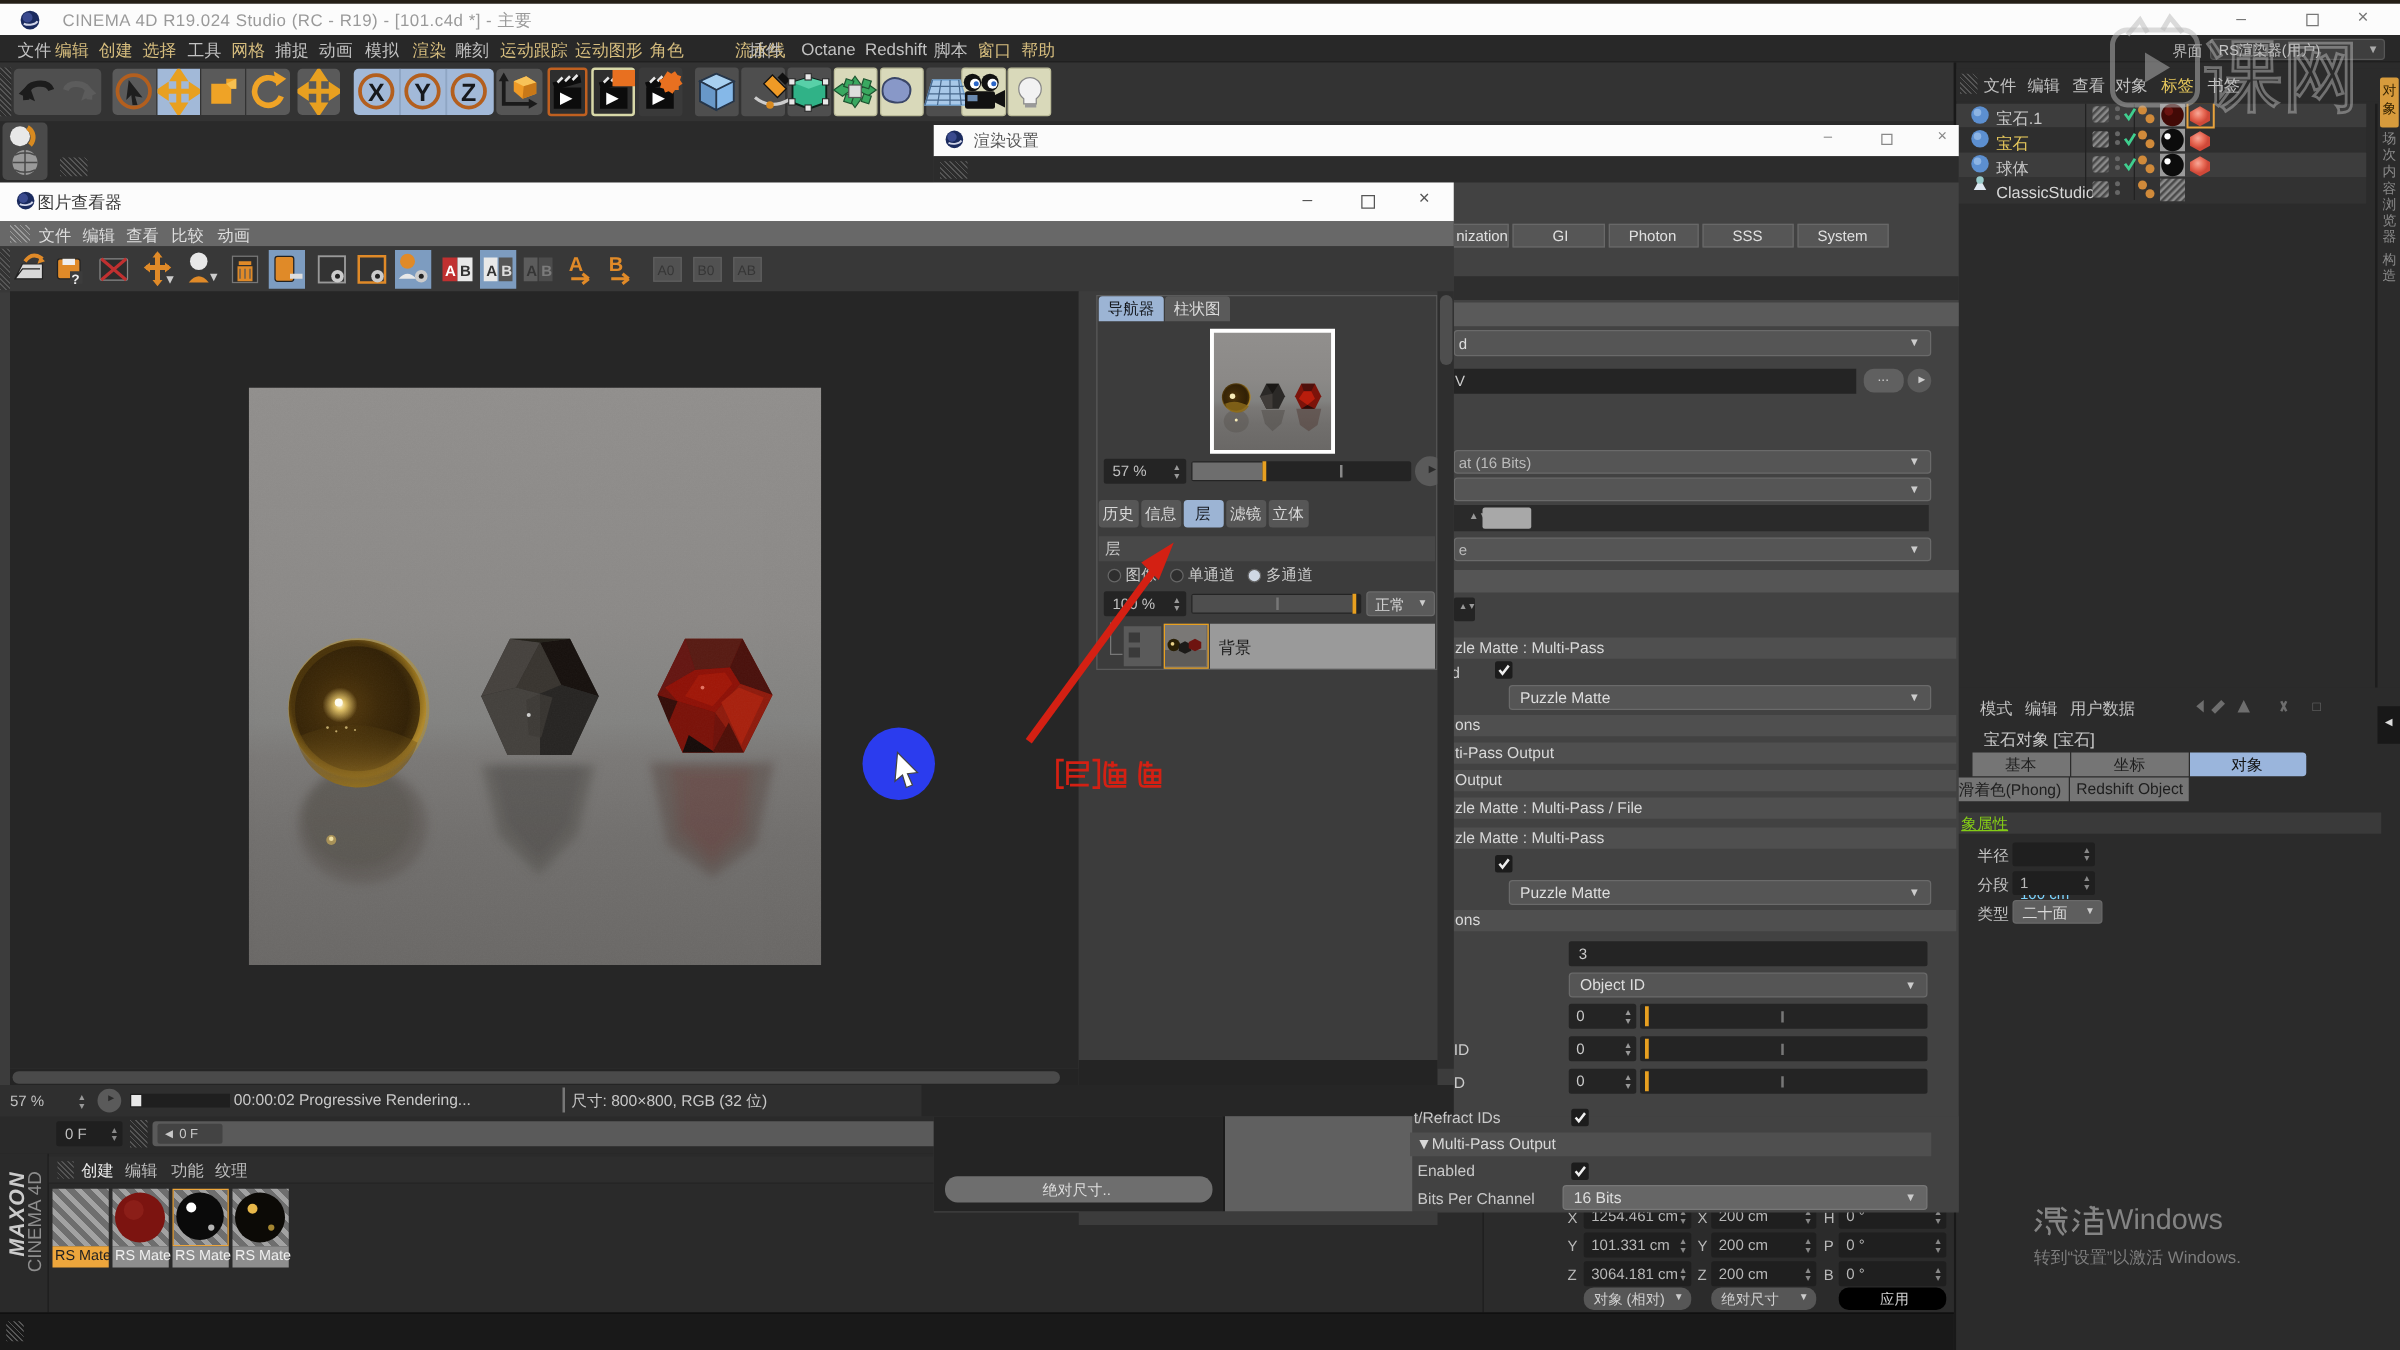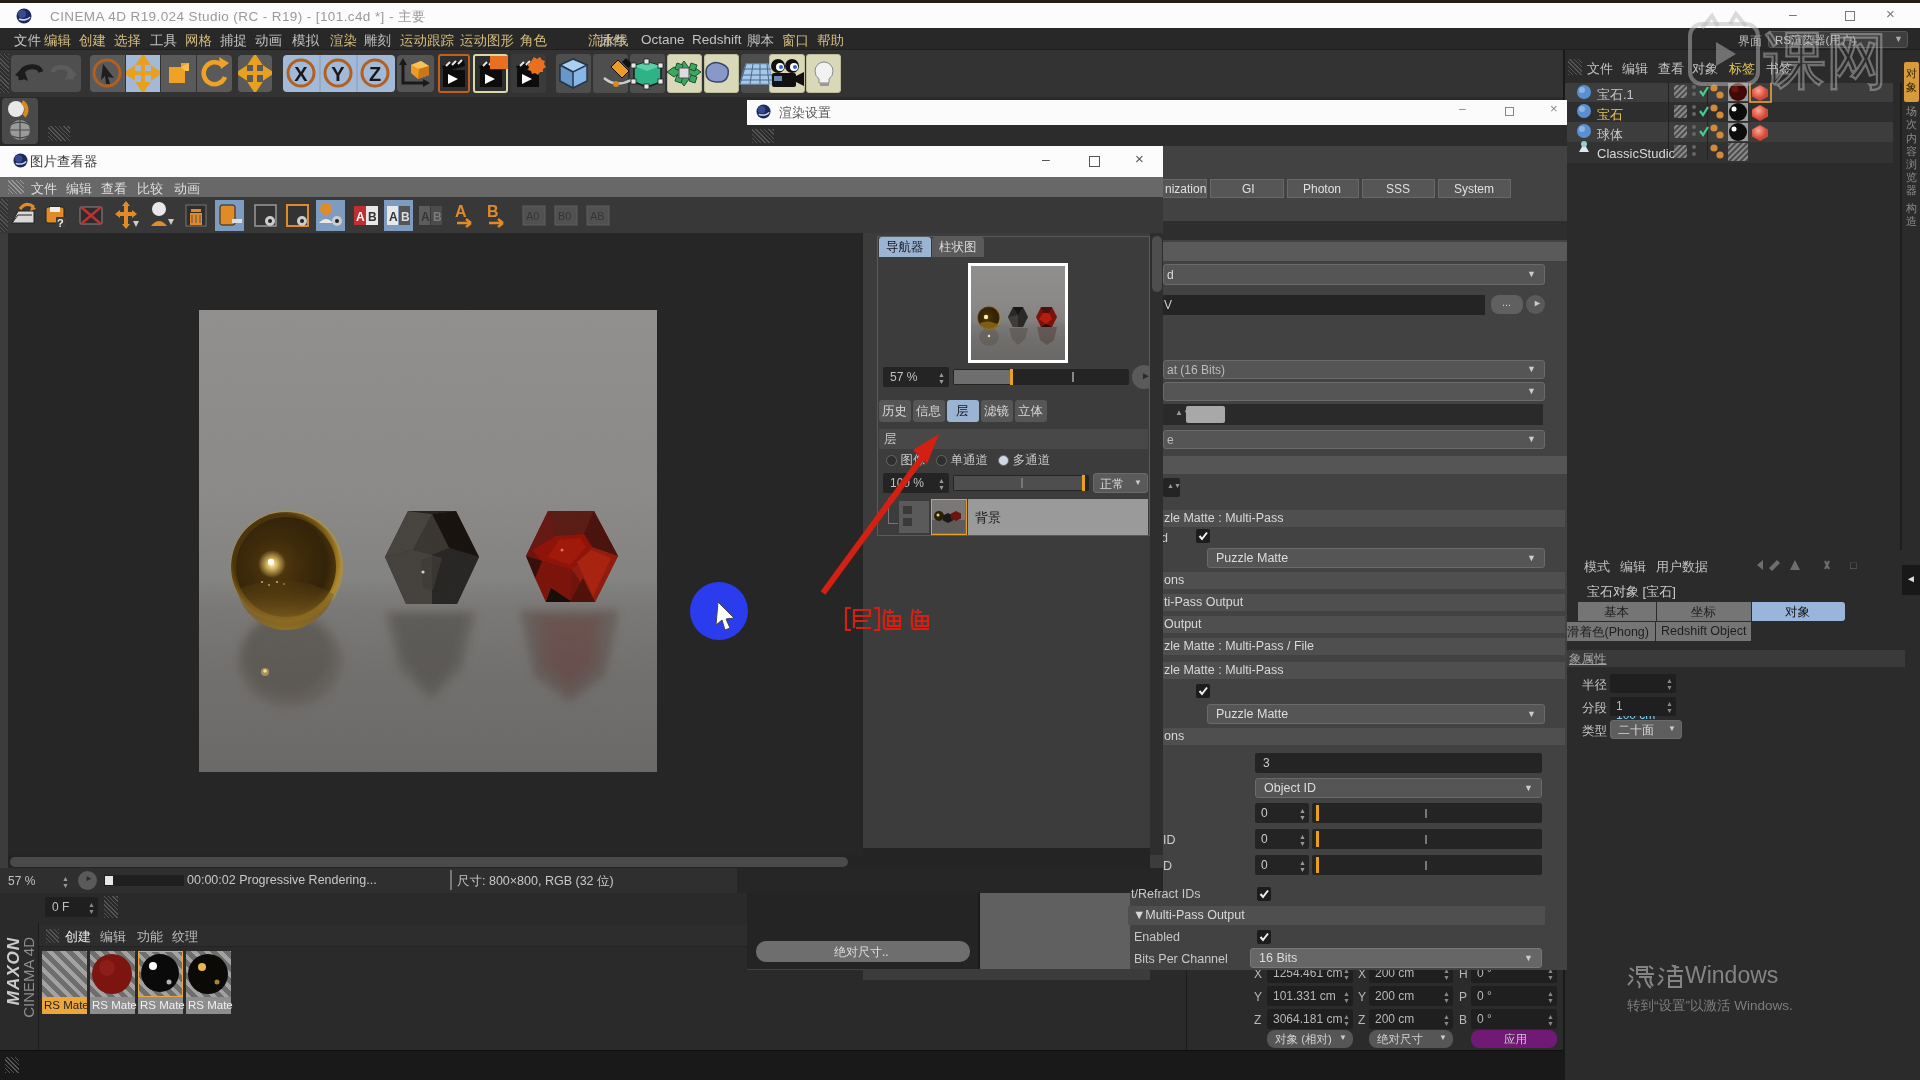--- a/index.html
+++ b/index.html
@@ -344,21 +344,21 @@
   <div class="abs" style="left:187px;top:52px;width:93px;height:19px;background:#9ab5dc;border-radius:0 3px 3px 0;">
         <div class="txt" style="left:33px;top:2px;font-size:12.5px;color:#111;">对象</div>
       </div>
   <div class="abs" style="left:0px;top:72px;width:90px;height:19px;background:#757575;">
         <div class="txt" style="left:2px;top:2px;font-size:12.5px;color:#1e1e1e;">滑着色(Phong)</div>
       </div>
   <div class="abs" style="left:91px;top:72px;width:95px;height:19px;background:#757575;">
         <div class="txt" style="left:5px;top:2px;font-size:12.5px;color:#1e1e1e;">Redshift Object</div>
       </div>
   <div class="abs" style="left:0px;top:100px;width:340px;height:17px;background:#3a3a3a;">
-        <div class="txt" style="left:4px;top:1px;font-size:12.5px;color:#a3a3a3;text-decoration:underline;">象属性</div>
+        <div class="txt" style="left:4px;top:1px;font-size:12.5px;color:#84cc16;text-decoration:underline;">象属性</div>
       </div>
   <div class="txt" style="left:17px;top:127px;font-size:12.5px;color:#c2c2c2;">半径</div>
   <div class="abs" style="left:45px;top:124px;width:66px;height:19px;background:#1f1f1f;border-radius:2px;">
         <div class="txt" style="left:6px;top:2px;font-size:12px;color:#7dd3fc;margin-top:32px;">100 cm</div>
         <div class="txt" style="right:3px;top:3px;font-size:7px;color:#888;">▲<br>▼</div>
       </div>
   <div class="txt" style="left:17px;top:150px;font-size:12.5px;color:#c2c2c2;">分段</div>
   <div class="abs" style="left:45px;top:147px;width:66px;height:19px;background:#1f1f1f;border-radius:2px;">
         <div class="txt" style="left:6px;top:2px;font-size:12px;color:#b8b8b8;">1</div>
         <div class="txt" style="right:3px;top:3px;font-size:7px;color:#888;">▲<br>▼</div>
@@ -382,20 +382,25 @@
         <div class="txt" style="left:4px;top:8px;font-size:10px;color:#ddd;">◄</div>
       </div>
 </div>
 
 <div class="abs" style="left:0;top:893px;width:1563px;height:30px;background:#2a2a2a;">
   <div class="abs" style="left:104px;top:3px;width:14px;height:22px;background:repeating-linear-gradient(45deg,#555 0 1px,#2a2a2a 1px 3px);"></div>
   <div class="abs" style="left:45px;top:4px;width:53px;height:20px;background:#1f1f1f;border-radius:2px;">
         <div class="txt" style="left:7px;top:3px;font-size:12px;color:#c0c0c0;">0 F</div>
         <div class="txt" style="right:3px;top:4px;font-size:7px;color:#888;">▲<br>▼</div>
       </div>
+  <div class="abs" style="left:122px;top:4px;width:1063px;height:20px;background:#5a5a5a;border-radius:3px;">
+    <div class="abs" style="left:4px;top:2px;width:52px;height:16px;background:#434343;border-radius:2px;">
+          <div class="txt" style="left:4px;top:2px;font-size:10.5px;color:#c8c8c8;">◄ 0 F</div>
+        </div>
+  </div>
 </div>
 
 <div class="abs" style="left:0;top:923px;width:1563px;height:127px;background:#2a2a2a;">
   <div class="txt" style="left:4px;top:14px;font-size:17px;font-weight:bold;font-style:italic;color:#cccccc;writing-mode:vertical-rl;transform:rotate(180deg);letter-spacing:1px;">MAXON</div>
   <div class="txt" style="left:20px;top:14px;font-size:15px;color:#8e8e8e;writing-mode:vertical-rl;transform:rotate(180deg);">CINEMA 4D</div>
   <div class="abs" style="left:38px;top:0;width:1px;height:127px;background:#1c1c1c;"></div>
   <div class="abs" style="left:39px;top:2px;width:1524px;height:22px;background:#2d2d2d;border-bottom:1px solid #242424;">
     <div class="abs" style="left:7px;top:4px;width:13px;height:14px;background:repeating-linear-gradient(45deg,#555 0 1px,#2d2d2d 1px 3px);"></div>
     <div class="txt" style="left:26px;top:3px;font-size:13px;color:#ececec;">创建</div>
     <div class="txt" style="left:61px;top:3px;font-size:13px;color:#bdbdbd;">编辑</div>
@@ -480,21 +485,21 @@
   <div class="txt" style="left:272px;top:67px;font-size:12px;color:#b8b8b8;">P</div>
   <div class="abs" style="left:284px;top:63px;width:86px;height:20px;background:#1f1f1f;border-radius:2px;">
         <div class="txt" style="left:6px;top:3px;font-size:12px;color:#b8b8b8;">0 °</div>
         <div class="txt" style="right:3px;top:4px;font-size:7px;color:#888;">▲<br>▼</div>
       </div>
   <div class="txt" style="left:272px;top:90px;font-size:12px;color:#b8b8b8;">B</div>
   <div class="abs" style="left:284px;top:86px;width:86px;height:20px;background:#1f1f1f;border-radius:2px;">
         <div class="txt" style="left:6px;top:3px;font-size:12px;color:#b8b8b8;">0 °</div>
         <div class="txt" style="right:3px;top:4px;font-size:7px;color:#888;">▲<br>▼</div>
       </div>
-  <div class="abs" style="left:284px;top:107px;width:86px;height:18px;background:#701a75;border-radius:8px;">
+  <div class="abs" style="left:284px;top:107px;width:86px;height:18px;background:#000000;border-radius:8px;">
         <div class="txt" style="left:33px;top:2px;font-size:11.5px;color:#d0d0d0;">应用</div>
       </div>
 </div>
 
 <div class="abs" style="left:0;top:1050px;width:1563px;height:30px;background:#191919;border-top:1px solid #0e0e0e;">
   <div class="abs" style="left:5px;top:6px;width:14px;height:16px;background:repeating-linear-gradient(45deg,#555 0 1px,#191919 1px 3px);"></div>
 </div>
 
 <div class="abs" style="left:2px;top:98px;width:36px;height:46px;background:#4a4a4a;border-radius:4px;">
   <svg width="36" height="46" viewBox="0 0 36 46">

